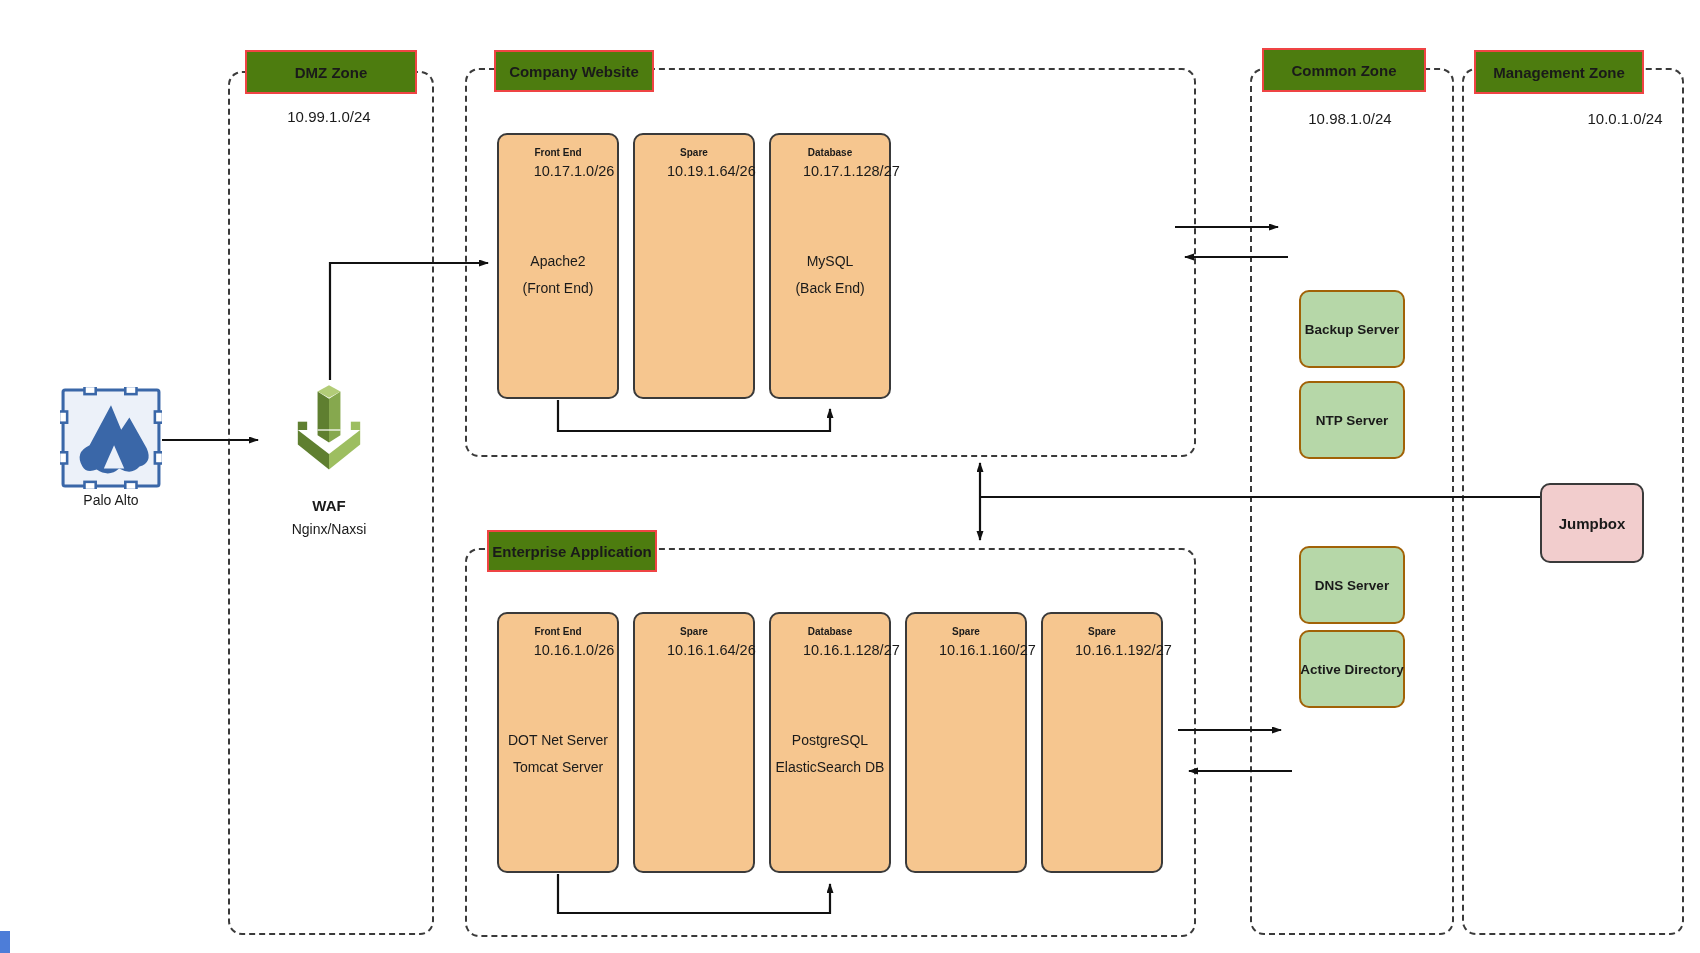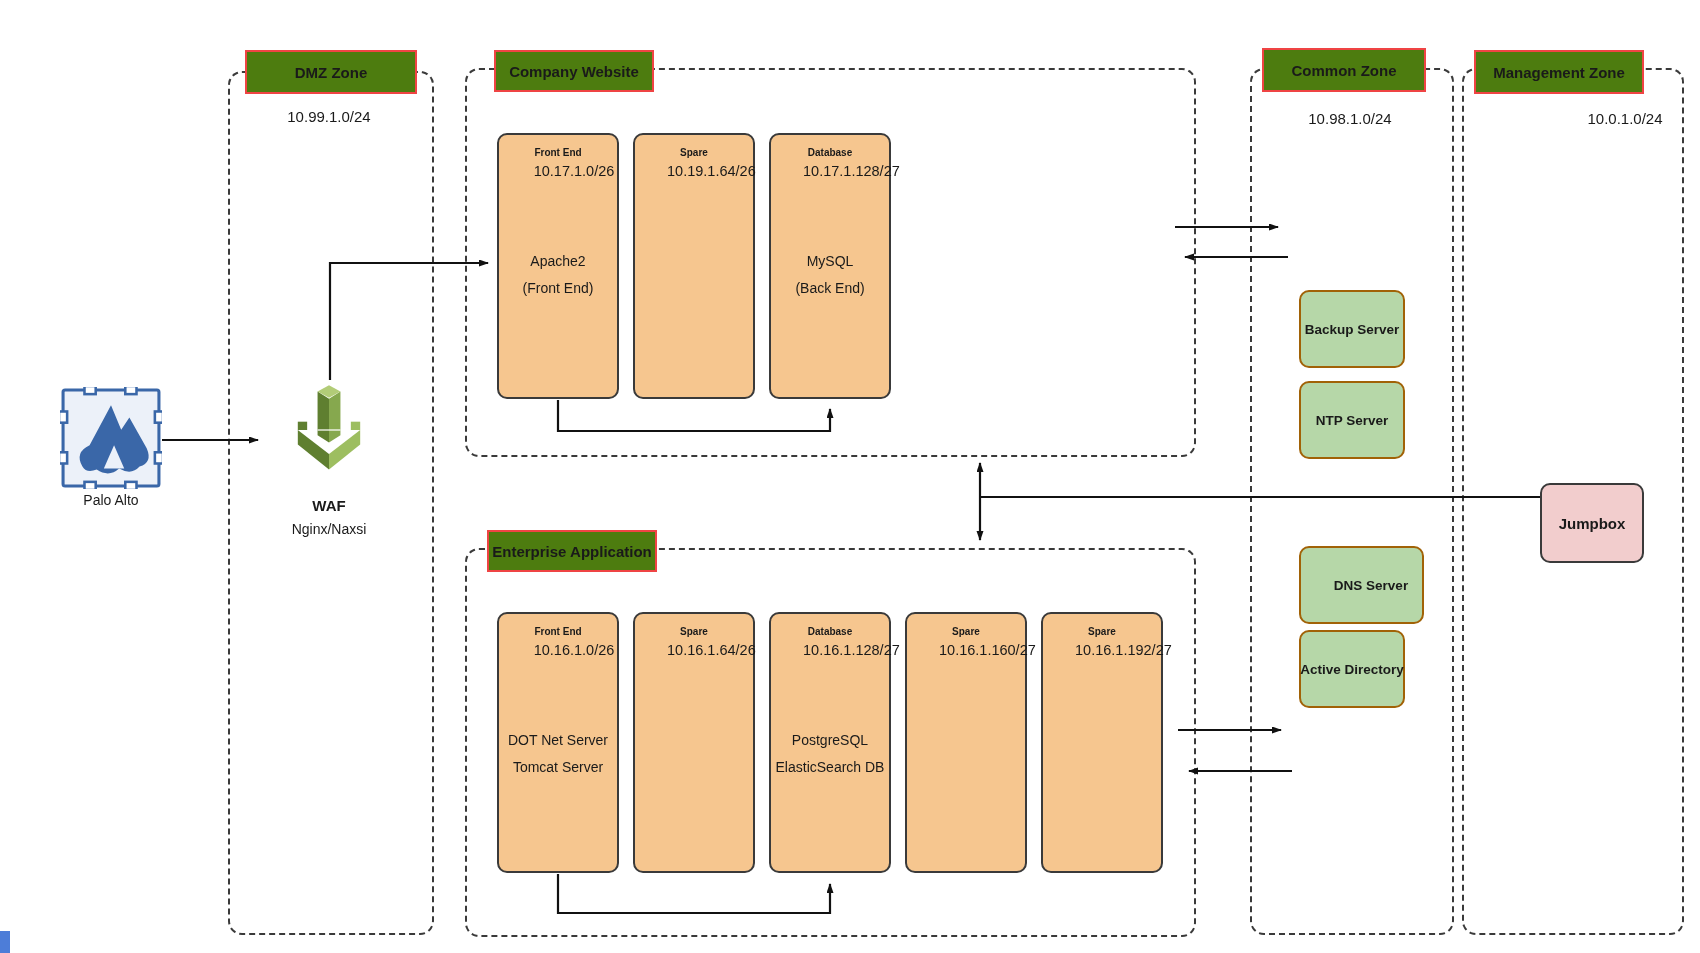--- a/index.html
+++ b/index.html
@@ -158,20 +158,20 @@
     <div class="otitle">Spare</div>
     <div class="osubnet">10.16.1.160/27</div>
   </div>
   <div class="obox" style="left:1041px;top:612px;width:122px;height:261px;">
     <div class="otitle">Spare</div>
     <div class="osubnet">10.16.1.192/27</div>
   </div>
 
   <div class="server" style="left:1299px;top:290px;width:102px;height:74px;">Backup Server</div>
   <div class="server" style="left:1299px;top:366px;width:102px;height:74px;margin-top:15px;">NTP Server</div>
-  <div class="server" style="left:1299px;top:546px;width:102px;height:74px;padding-left:19px;">DNS Server</div>
+  <div class="server" style="left:1299px;top:546px;width:102px;height:74px;">DNS Server</div>
   <div class="server" style="left:1299px;top:630px;width:102px;height:74px;">Active Directory</div>
 
   <div class="pinkbox" style="left:1540px;top:463px;width:100px;height:76px;margin-top:20px;">Jumpbox</div>
 
   <div id="corner-artifact"></div>
 
 </div>
 
 </body></html>

